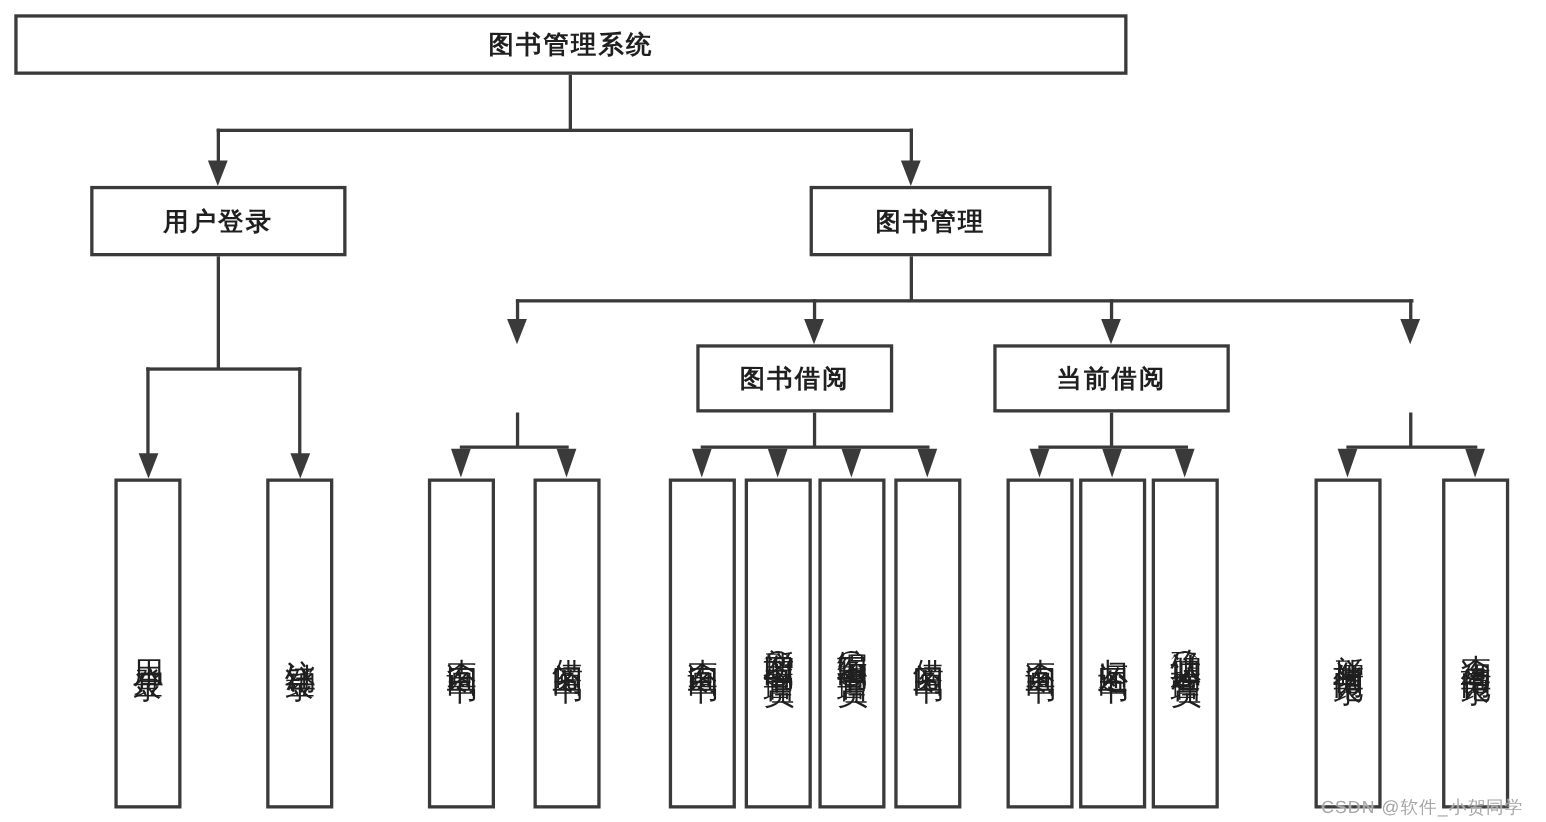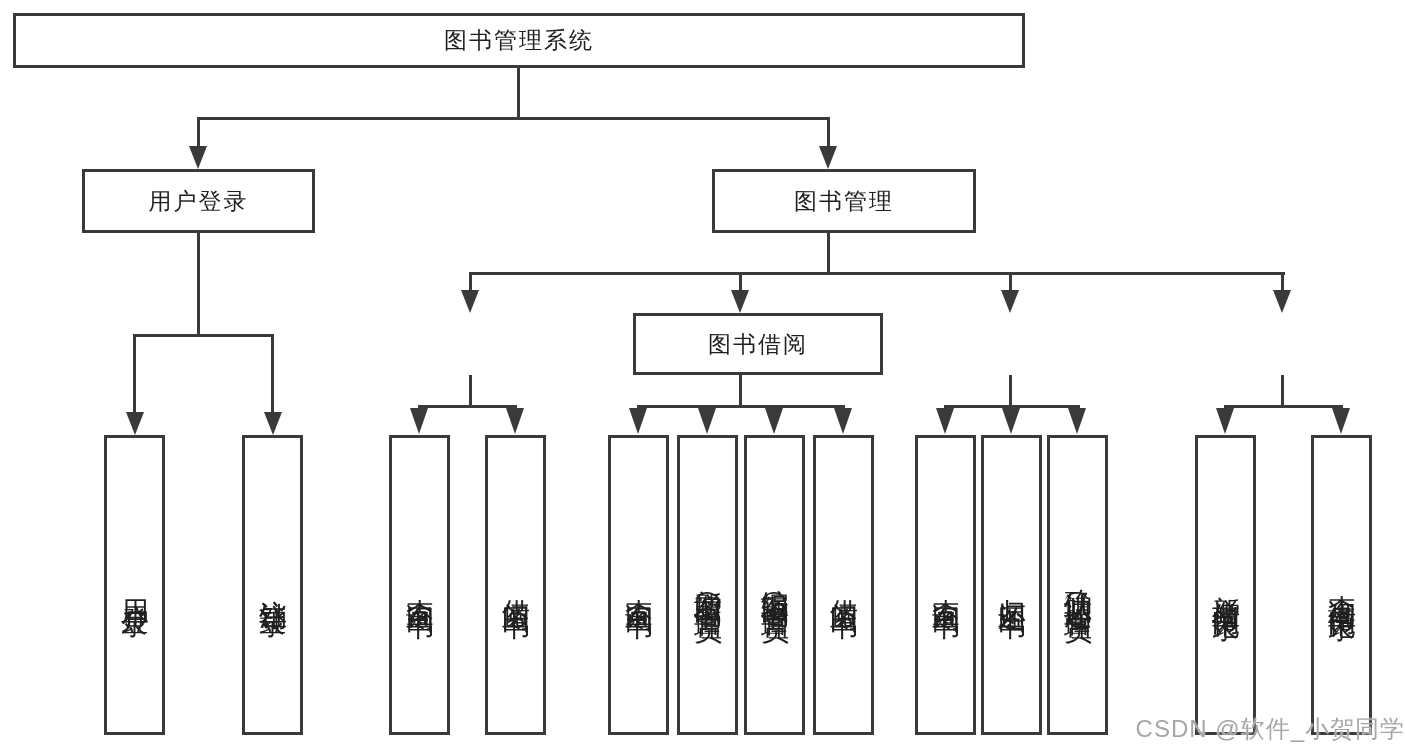--- a/index.html
+++ b/index.html
@@ -11,35 +11,35 @@
   html,body{margin:0;padding:0;background:var(--background);}
   .stage{
     position:relative;width:1405px;height:747px;background:var(--background);
     overflow:hidden;font-family:"Liberation Sans","DejaVu Sans",sans-serif;
   }
   .box{
     position:absolute;box-sizing:border-box;border:3px solid var(--line);
     background:#ffffff;display:flex;align-items:center;justify-content:center;
     color:var(--text);
   }
-  .hnode{font-size:23px;letter-spacing:2px;font-weight:400;}
+  .hnode{font-size:23px;letter-spacing:2px;font-weight:700;}
   .vnode .v-label{
     writing-mode:vertical-rl;text-orientation:mixed;
     font-size:28px;letter-spacing:4px;line-height:1;
   }
   .vline{position:absolute;width:3px;background:var(--line);}
   .hline{position:absolute;height:3px;background:var(--line);}
   .arrow{
     position:absolute;width:0;height:0;
     border-left:9px solid transparent;border-right:9px solid transparent;
     border-top:23px solid var(--line);
   }
   .arrow.tall{border-top-width:26px;}
   .watermark{
-    position:absolute;right:0;bottom:2px;font-size:24px;
+    position:absolute;right:20px;bottom:2px;font-size:16px;
     color:var(--watermark);letter-spacing:1px;white-space:nowrap;
     text-shadow:0 0 2px #ffffff;
   }
 </style>
 </head>
 <body>
 
 <div class="stage">
 
   <div class="box hnode" style="left:13px;top:13px;width:1012px;height:55px">
@@ -49,21 +49,21 @@
   <div class="vline" style="left:517px;top:68px;height:50px"></div>
   <div class="hline" style="left:197px;top:117px;width:633px"></div>
   <div class="vline" style="left:197px;top:117px;height:33px"></div>
   <div class="vline" style="left:827px;top:117px;height:33px"></div>
   <div class="arrow" style="left:189px;top:146px"></div>
   <div class="arrow" style="left:819px;top:146px"></div>
 
   <div class="box hnode" style="left:82px;top:169px;width:233px;height:64px">
     <span>用户登录</span>
   </div>
-  <div class="box hnode" style="left:712px;top:169px;width:264px;height:64px">
+  <div class="box hnode" style="left:736px;top:169px;width:220px;height:64px">
     <span>图书管理</span>
   </div>
 
   <div class="vline" style="left:197px;top:233px;height:102px"></div>
   <div class="hline" style="left:133px;top:334px;width:141px"></div>
   <div class="vline" style="left:133px;top:334px;height:80px"></div>
   <div class="vline" style="left:271px;top:334px;height:80px"></div>
   <div class="arrow" style="left:126px;top:412px"></div>
   <div class="arrow" style="left:264px;top:412px"></div>
 
@@ -71,22 +71,25 @@
   <div class="hline" style="left:469px;top:272px;width:816px"></div>
   <div class="vline" style="left:469px;top:272px;height:20px"></div>
   <div class="vline" style="left:739px;top:272px;height:20px"></div>
   <div class="vline" style="left:1009px;top:272px;height:20px"></div>
   <div class="vline" style="left:1281px;top:272px;height:20px"></div>
   <div class="arrow" style="left:461px;top:290px"></div>
   <div class="arrow" style="left:731px;top:290px"></div>
   <div class="arrow" style="left:1001px;top:290px"></div>
   <div class="arrow" style="left:1273px;top:290px"></div>
 
-  <div class="box hnode" style="left:633px;top:313px;width:250px;height:62px">
+  <div class="box hnode" style="left:633px;top:313px;width:179px;height:62px">
     <span>图书借阅</span>
+  </div>
+  <div class="box hnode" style="left:903px;top:313px;width:215px;height:62px">
+    <span>当前借阅</span>
   </div>
 
   <div class="vline" style="left:469px;top:375px;height:31px"></div>
   <div class="hline" style="left:418px;top:405px;width:99px"></div>
   <div class="arrow tall" style="left:410px;top:408px"></div>
   <div class="arrow tall" style="left:506px;top:408px"></div>
 
   <div class="vline" style="left:739px;top:375px;height:31px"></div>
   <div class="hline" style="left:637px;top:405px;width:208px"></div>
   <div class="arrow tall" style="left:629px;top:408px"></div>

